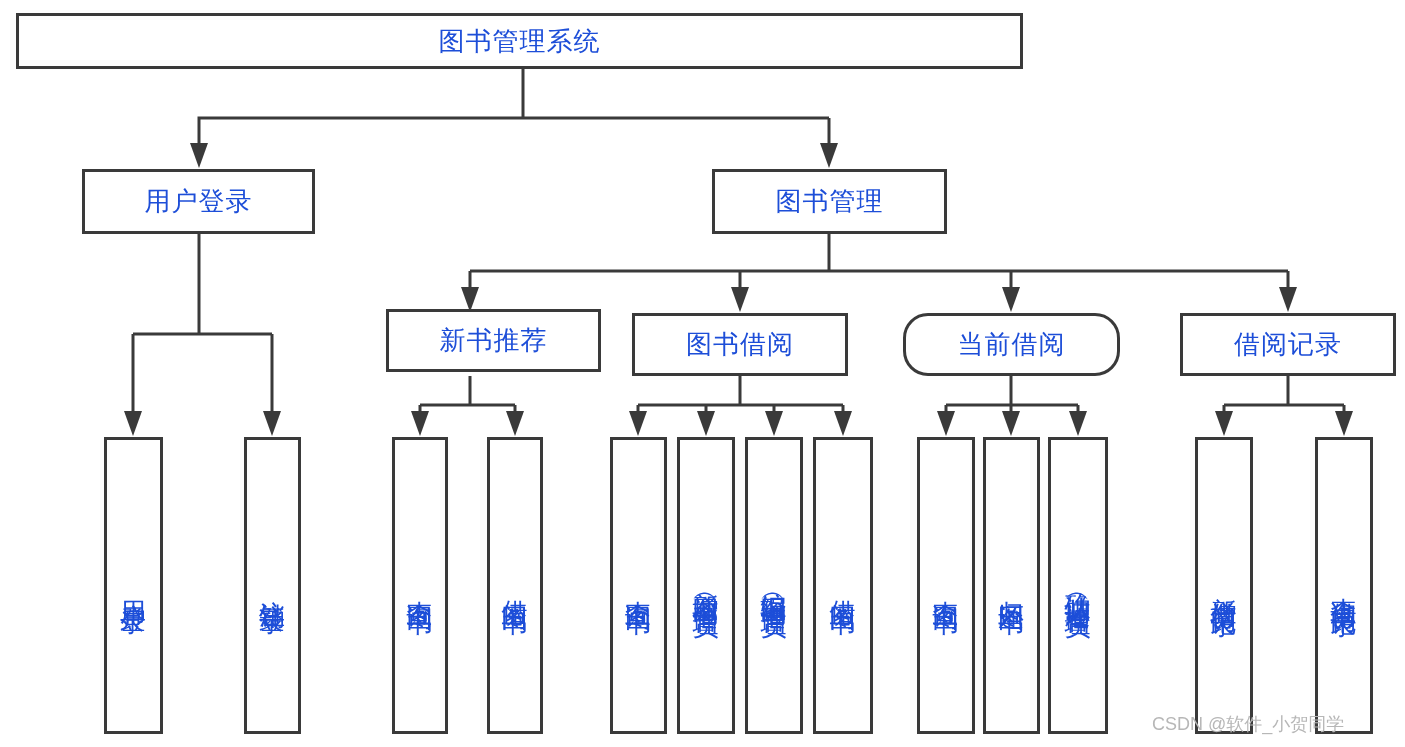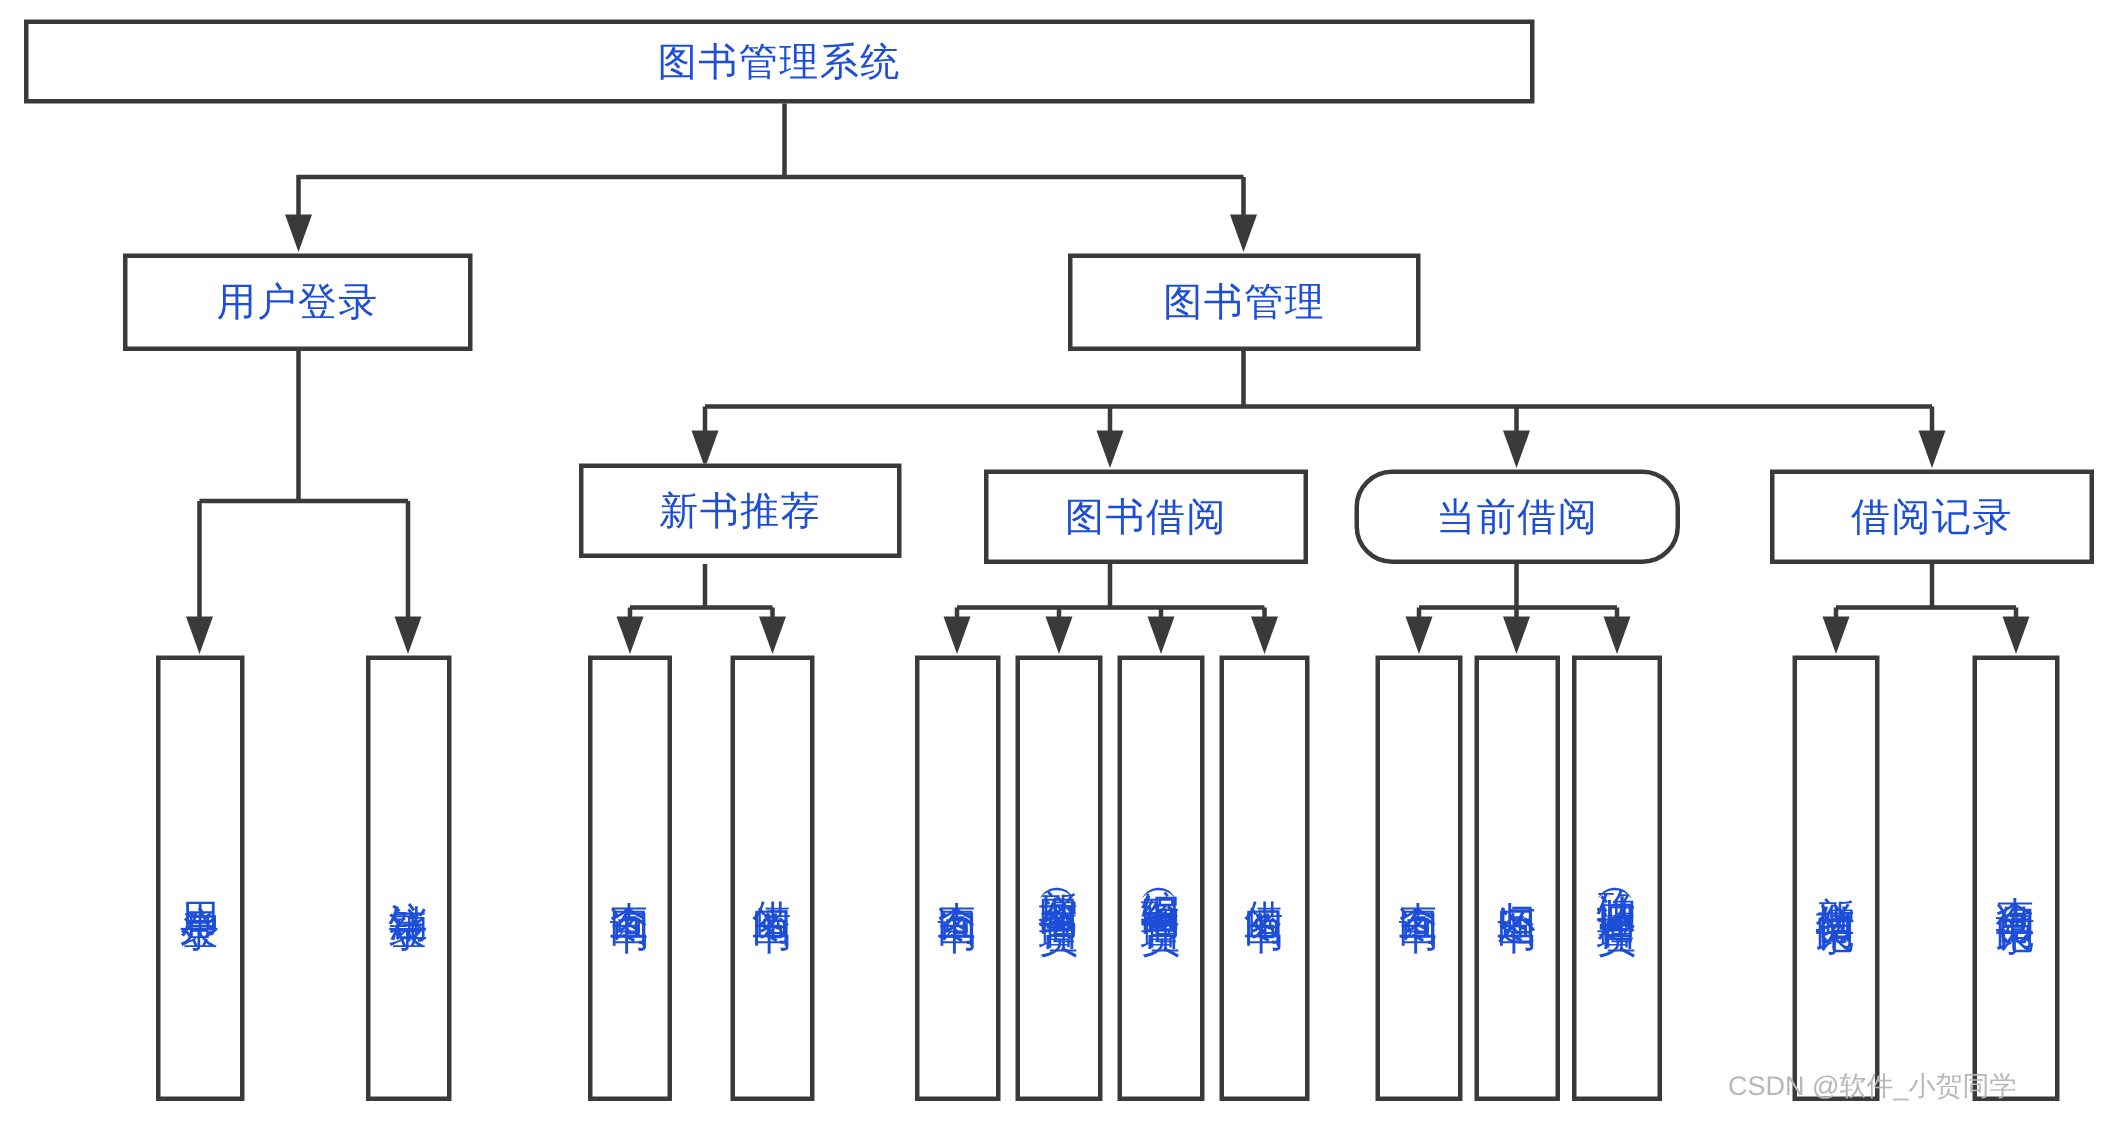--- a/index.html
+++ b/index.html
@@ -71,21 +71,21 @@
   <div class="node h-node" style="left:82px;top:169px;width:233px;height:65px;">
     <span>用户登录</span>
   </div>
   <div class="node h-node" style="left:712px;top:169px;width:235px;height:65px;">
     <span>图书管理</span>
   </div>
 
   <div class="node h-node" style="left:363px;top:309px;width:215px;height:63px;margin-left:23px;">
     <span>新书推荐</span>
   </div>
-  <div class="node h-node" style="left:656px;top:313px;width:216px;height:63px;">
+  <div class="node h-node" style="left:632px;top:313px;width:216px;height:63px;">
     <span>图书借阅</span>
   </div>
   <div class="node h-node" style="left:903px;top:313px;width:217px;height:63px;border-radius:25px;">
     <span>当前借阅</span>
   </div>
   <div class="node h-node" style="left:1180px;top:313px;width:216px;height:63px;">
     <span>借阅记录</span>
   </div>
 
   <div class="node v-node" style="left:104px;top:437px;width:59px;height:297px;">

